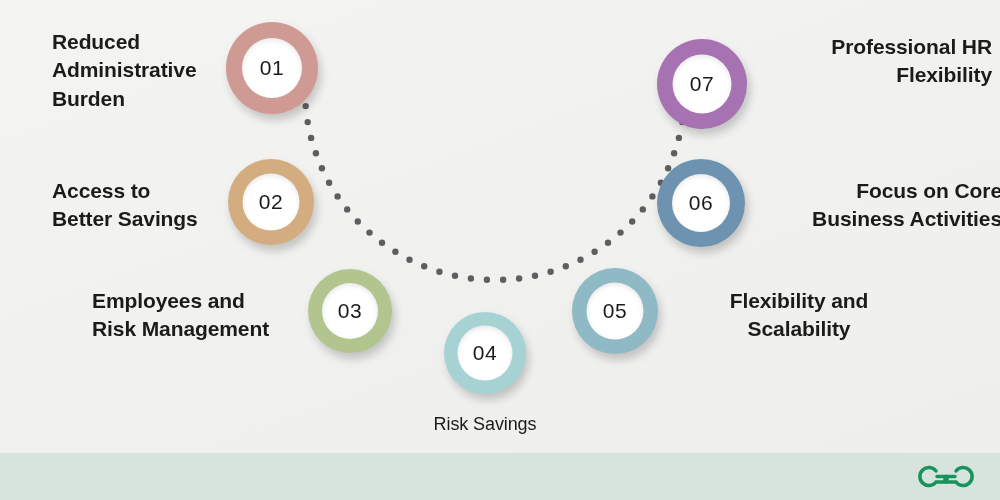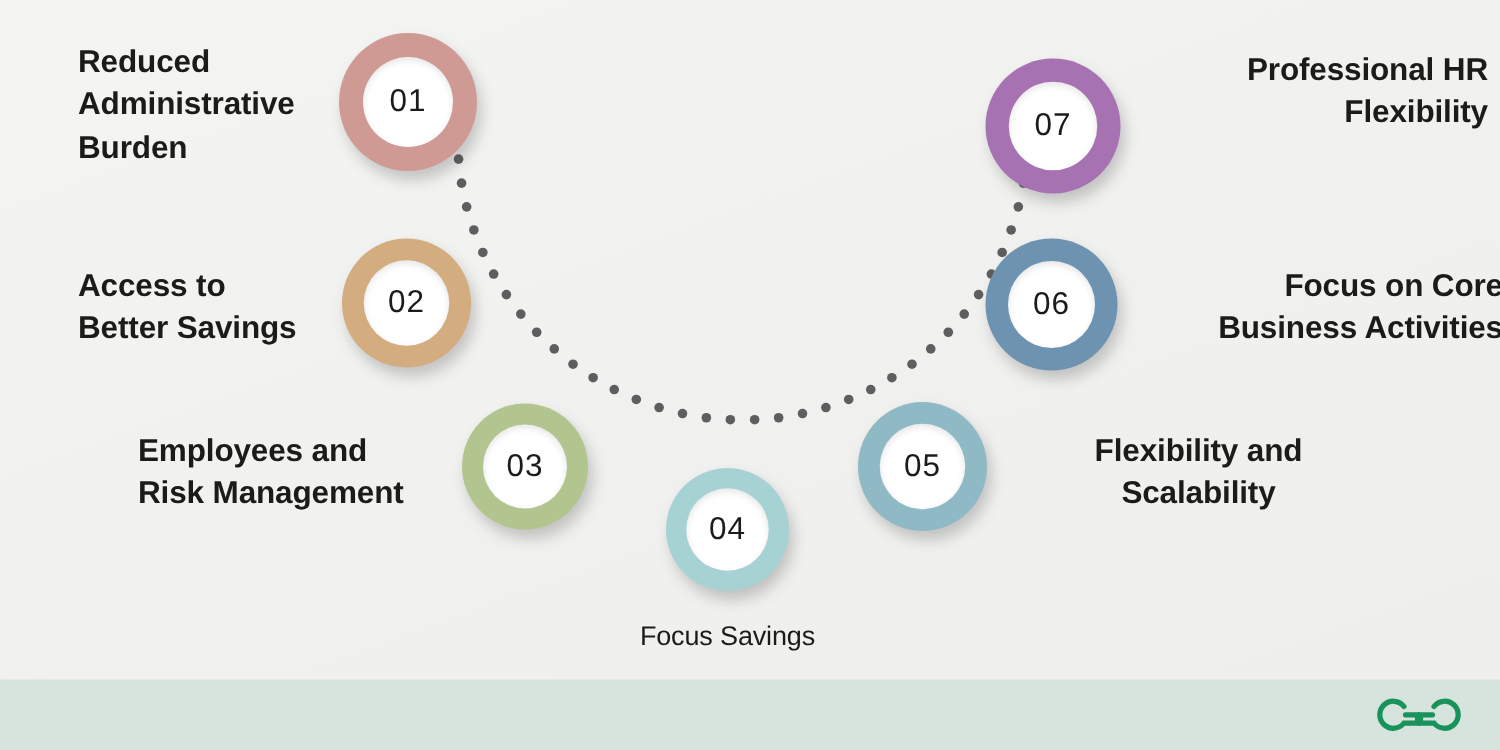--- a/index.html
+++ b/index.html
@@ -170,21 +170,21 @@
           <span class="num" data-name="node-number-03">03</span>
         </div>
       </div>
       <div class="label right" data-name="node-label-03" style="left: 92px; top: 287px; width: 200px;">Employees and
 Risk Management</div>
       <div class="node" data-name="node-04" style="left: 444px; top: 312px; width: 82px; height: 82px;">
         <div class="ring" data-name="node-ring-04" style="left: 0px; top: 0px; width: 82px; height: 82px; background: rgb(167, 210, 212); box-shadow: rgba(60, 60, 60, 0.26) 3px 6px 9px; --inner: 55px;">
           <span class="num" data-name="node-number-04">04</span>
         </div>
       </div>
-      <div class="label center" data-name="node-label-04" style="left: 405px; top: 412px; width: 160px;">Focus Savings</div>
+      <div class="label center" data-name="node-label-04" style="left: 405px; top: 412px; width: 160px;">Risk Savings</div>
       <div class="node" data-name="node-05" style="left: 572px; top: 268px; width: 86px; height: 86px;">
         <div class="ring" data-name="node-ring-05" style="left: 0px; top: 0px; width: 86px; height: 86px; background: rgb(143, 185, 197); box-shadow: rgba(60, 60, 60, 0.26) 3px 6px 9px; --inner: 57px;">
           <span class="num" data-name="node-number-05">05</span>
         </div>
       </div>
       <div class="label left" data-name="node-label-05" style="left: 684px; top: 287px; width: 230px; text-align: center;">Flexibility and
 Scalability</div>
       <div class="node" data-name="node-06" style="left: 657px; top: 159px; width: 88px; height: 88px;">
         <div class="ring" data-name="node-ring-06" style="left: 0px; top: 0px; width: 88px; height: 88px; background: rgb(110, 147, 176); box-shadow: rgba(60, 60, 60, 0.26) 3px 6px 9px; justify-content: center; --inner: 58px;">
           <span class="num" data-name="node-number-06">06</span>

